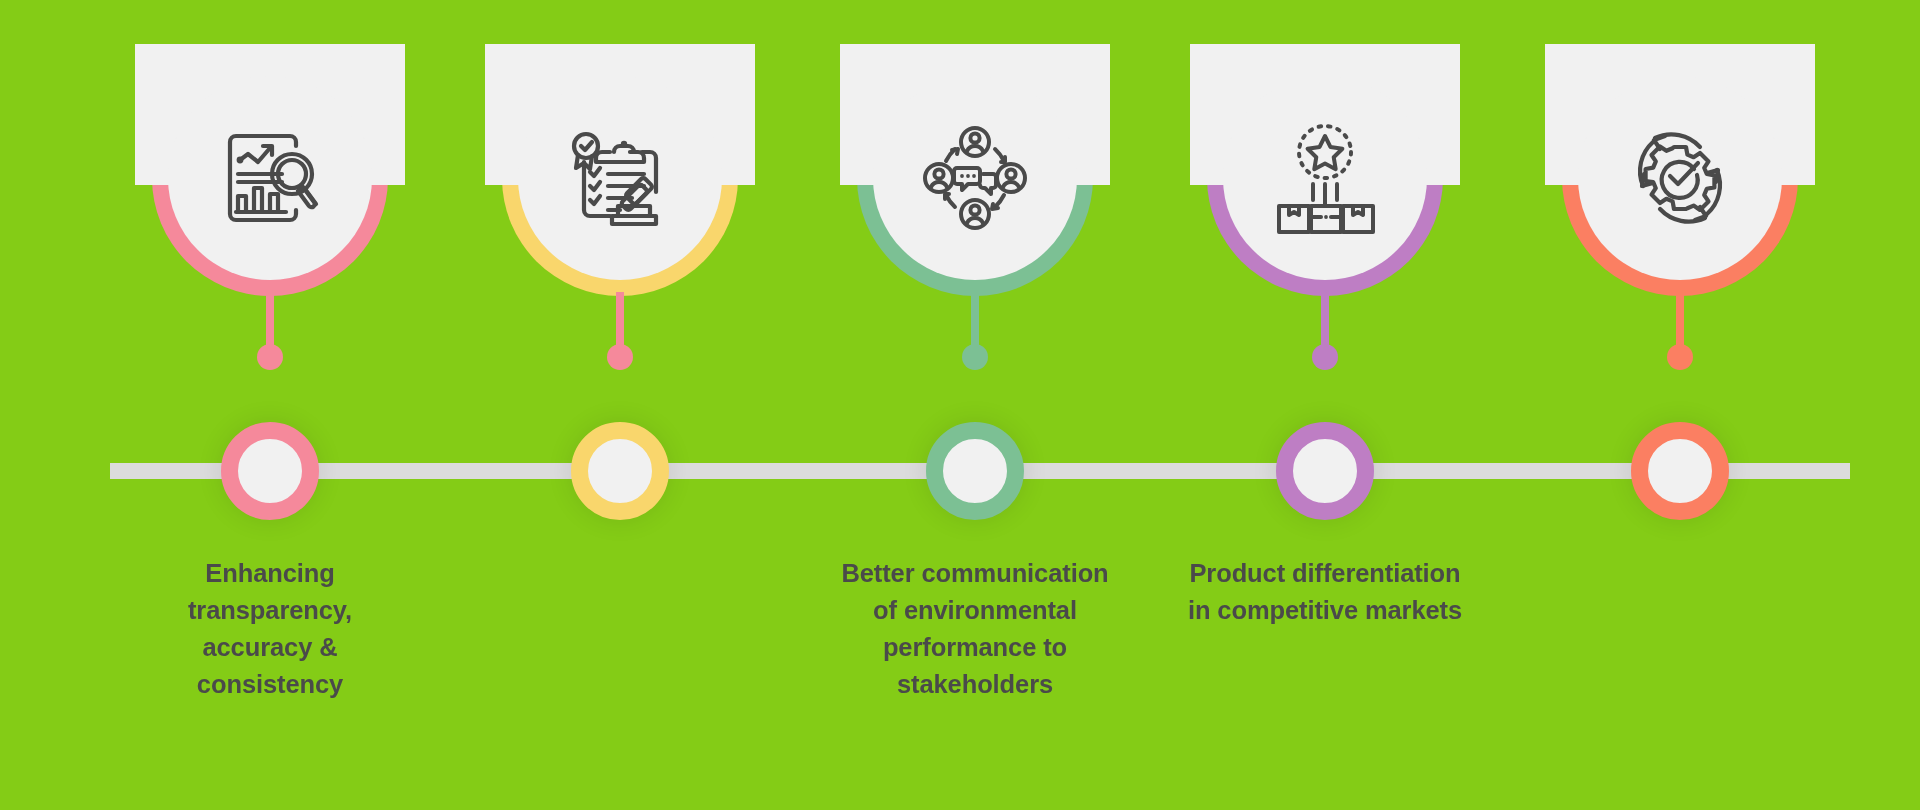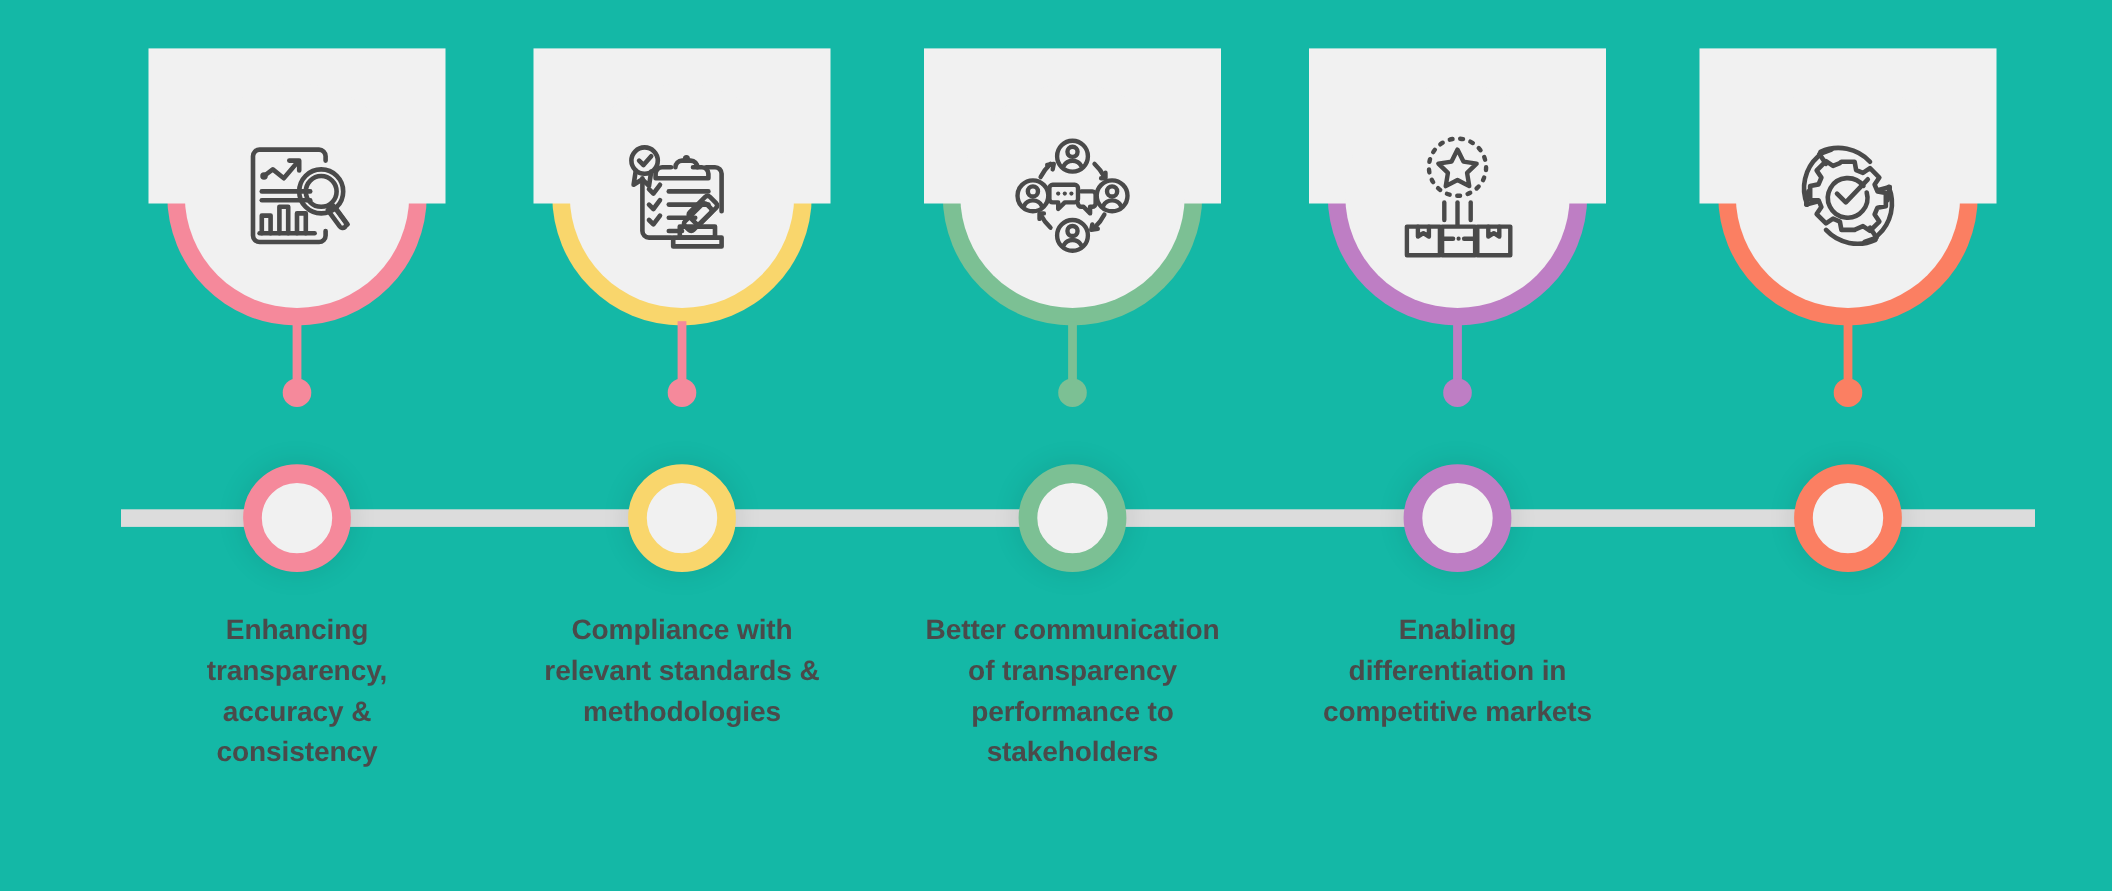--- a/index.html
+++ b/index.html
@@ -10,21 +10,21 @@
     height: 810px;
     background: #ffffff;
     font-family: "Liberation Sans", "DejaVu Sans", sans-serif;
     overflow: hidden;
   }
 
   #infographic {
     position: relative;
     width: 1920px;
     height: 810px;
-    background: #14b8a6;
+    background: #84cc16;
   }
 
   
   .medallions {
     position: absolute;
     top: 0;
     left: 0;
     width: 1920px;
     height: 385px;
   }
@@ -325,18 +325,17 @@
   <div class="markers">
     <div class="marker" style="left:270px; border-color:#F5899B;"></div>
     <div class="marker" style="left:620px; border-color:#F9D66C;"></div>
     <div class="marker" style="left:975px; border-color:#7CC094;"></div>
     <div class="marker" style="left:1325px; border-color:#BE7EC4;"></div>
     <div class="marker" style="left:1680px; border-color:#FB7F62;"></div>
   </div>
 
   <div class="captions">
     <div class="caption" style="left:270px; width:270px;">Enhancing transparency, accuracy &amp; consistency</div>
-    <div class="caption" style="left:620px; width:300px;">Compliance with relevant standards &amp; methodologies</div>
-    <div class="caption" style="left:975px; width:280px;">Better communication of transparency performance to stakeholders</div>
-    <div class="caption" style="left:1325px; width:280px;">Enabling differentiation in competitive markets</div>
+    <div class="caption" style="left:975px; width:280px;">Better communication of environmental performance to stakeholders</div>
+    <div class="caption" style="left:1325px; width:280px;">Product differentiation in competitive markets</div>
   </div>
 
 </div>
 
 </body></html>

